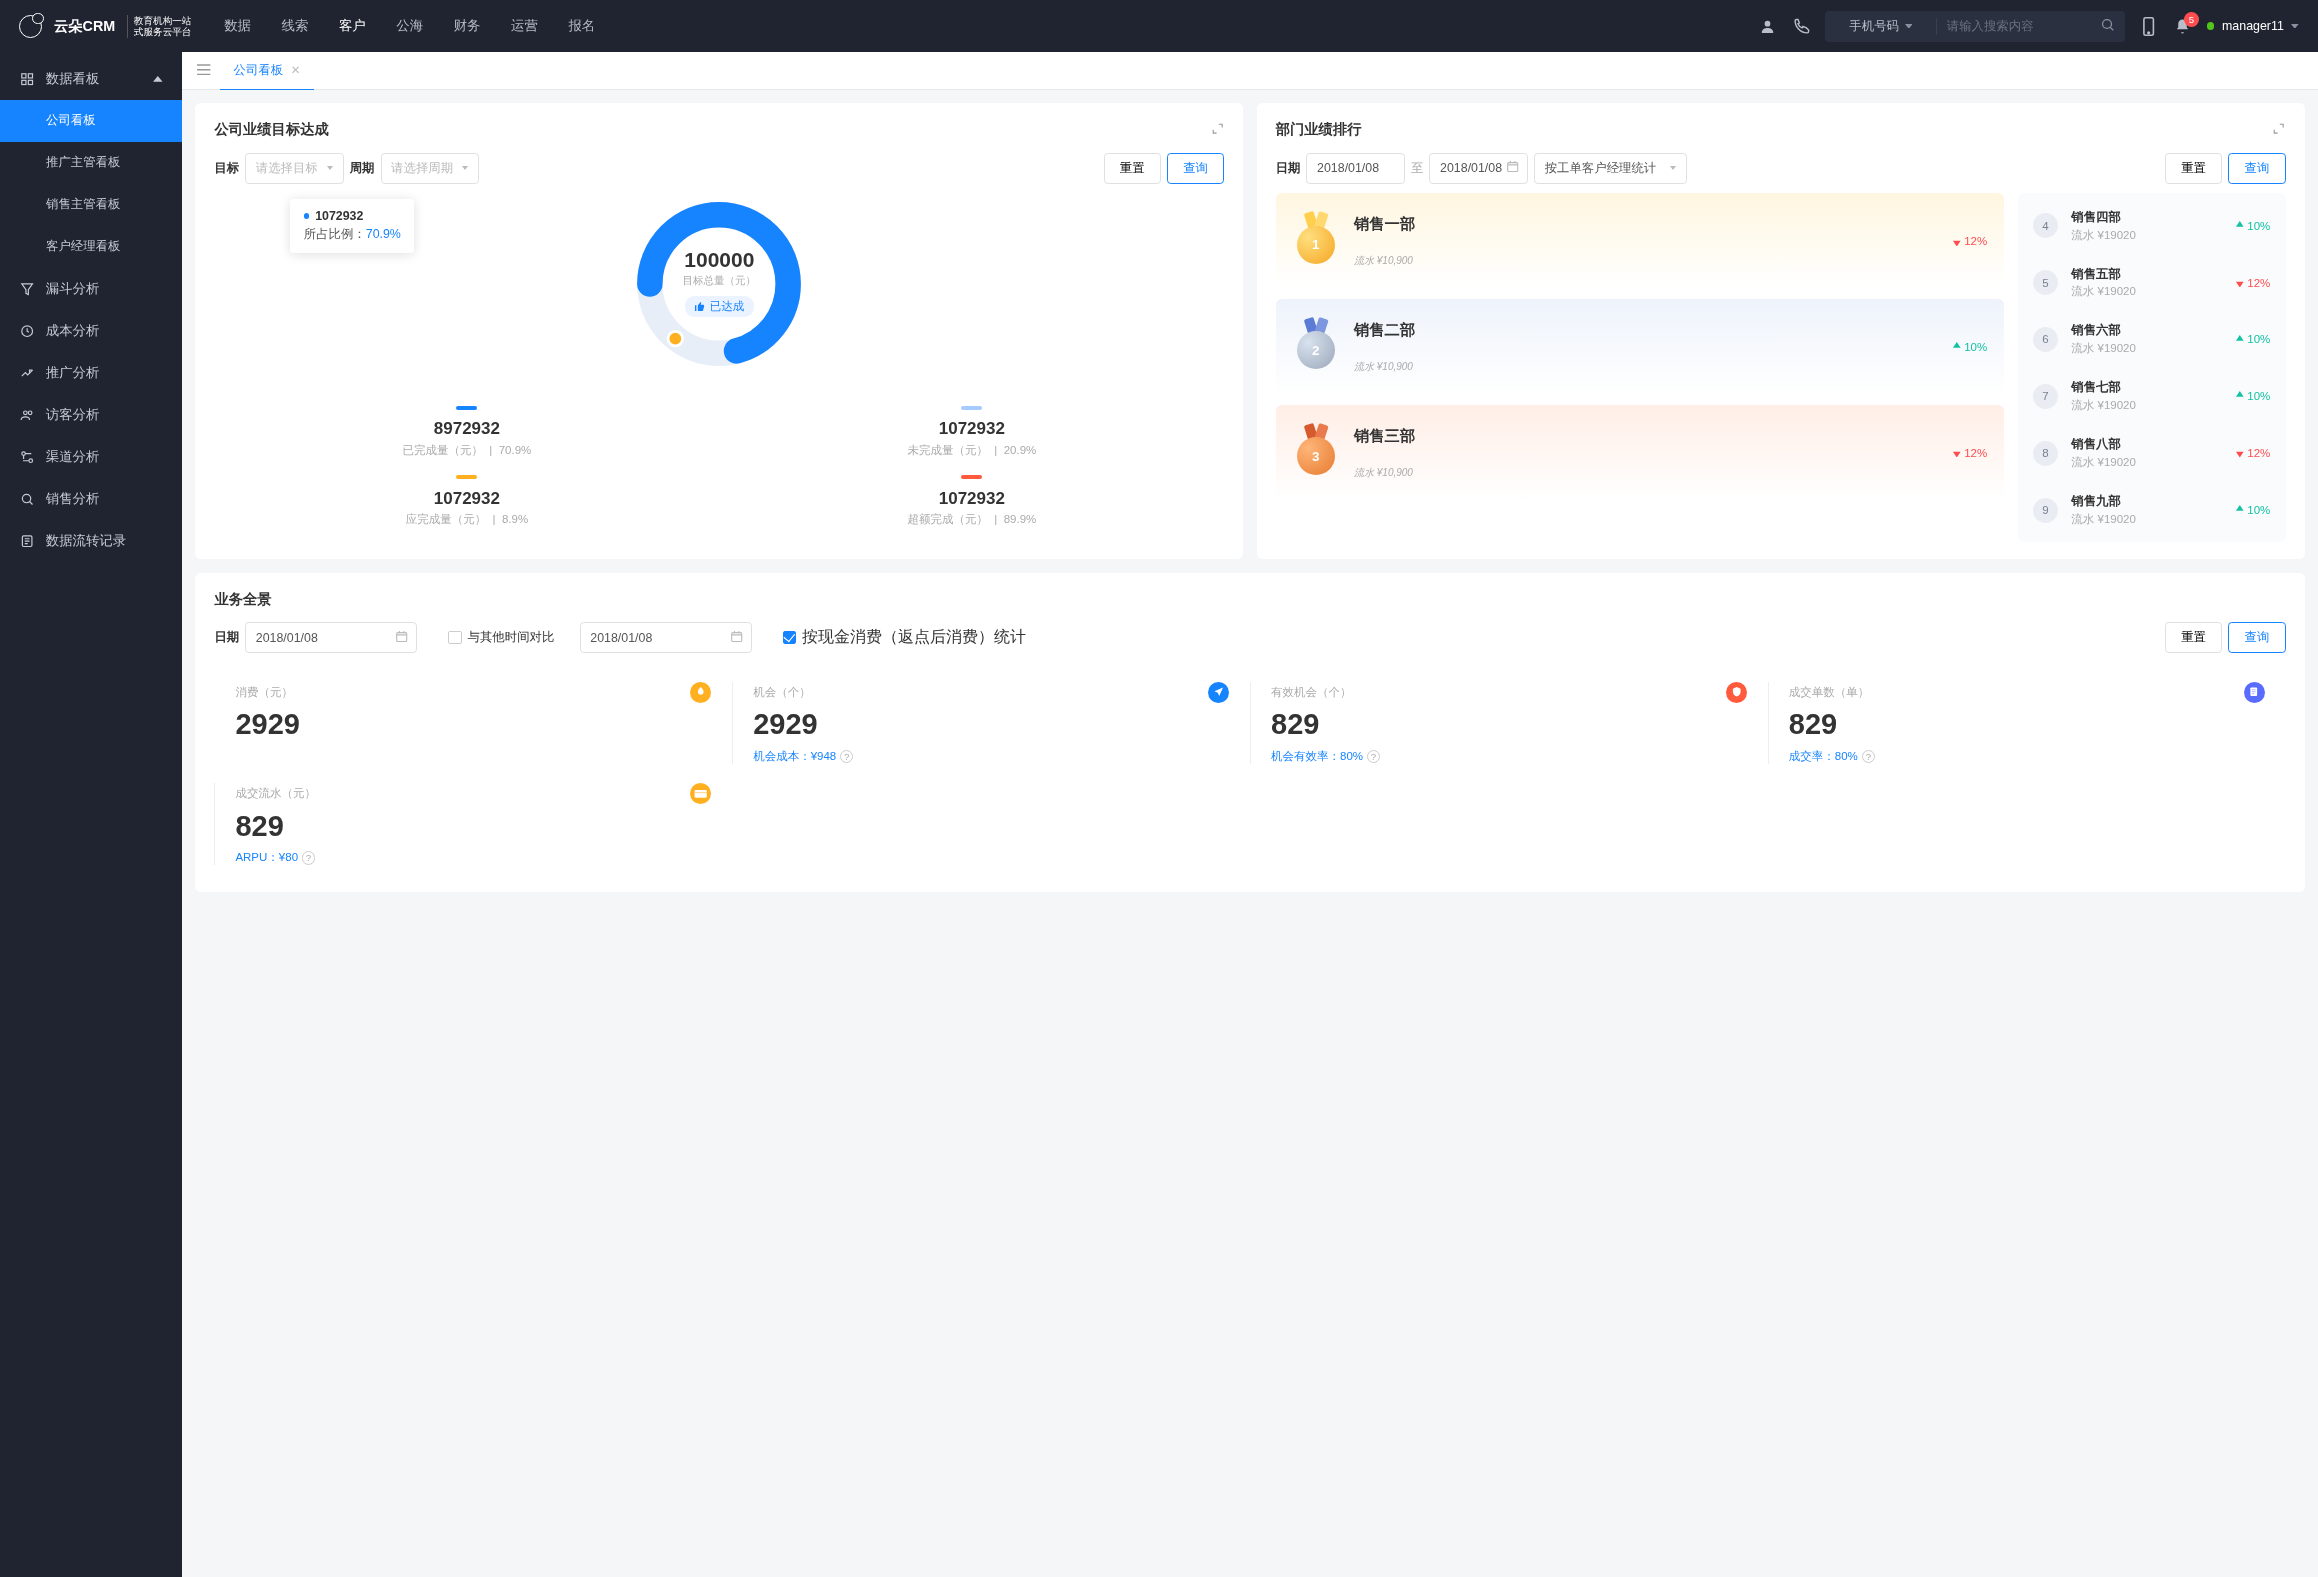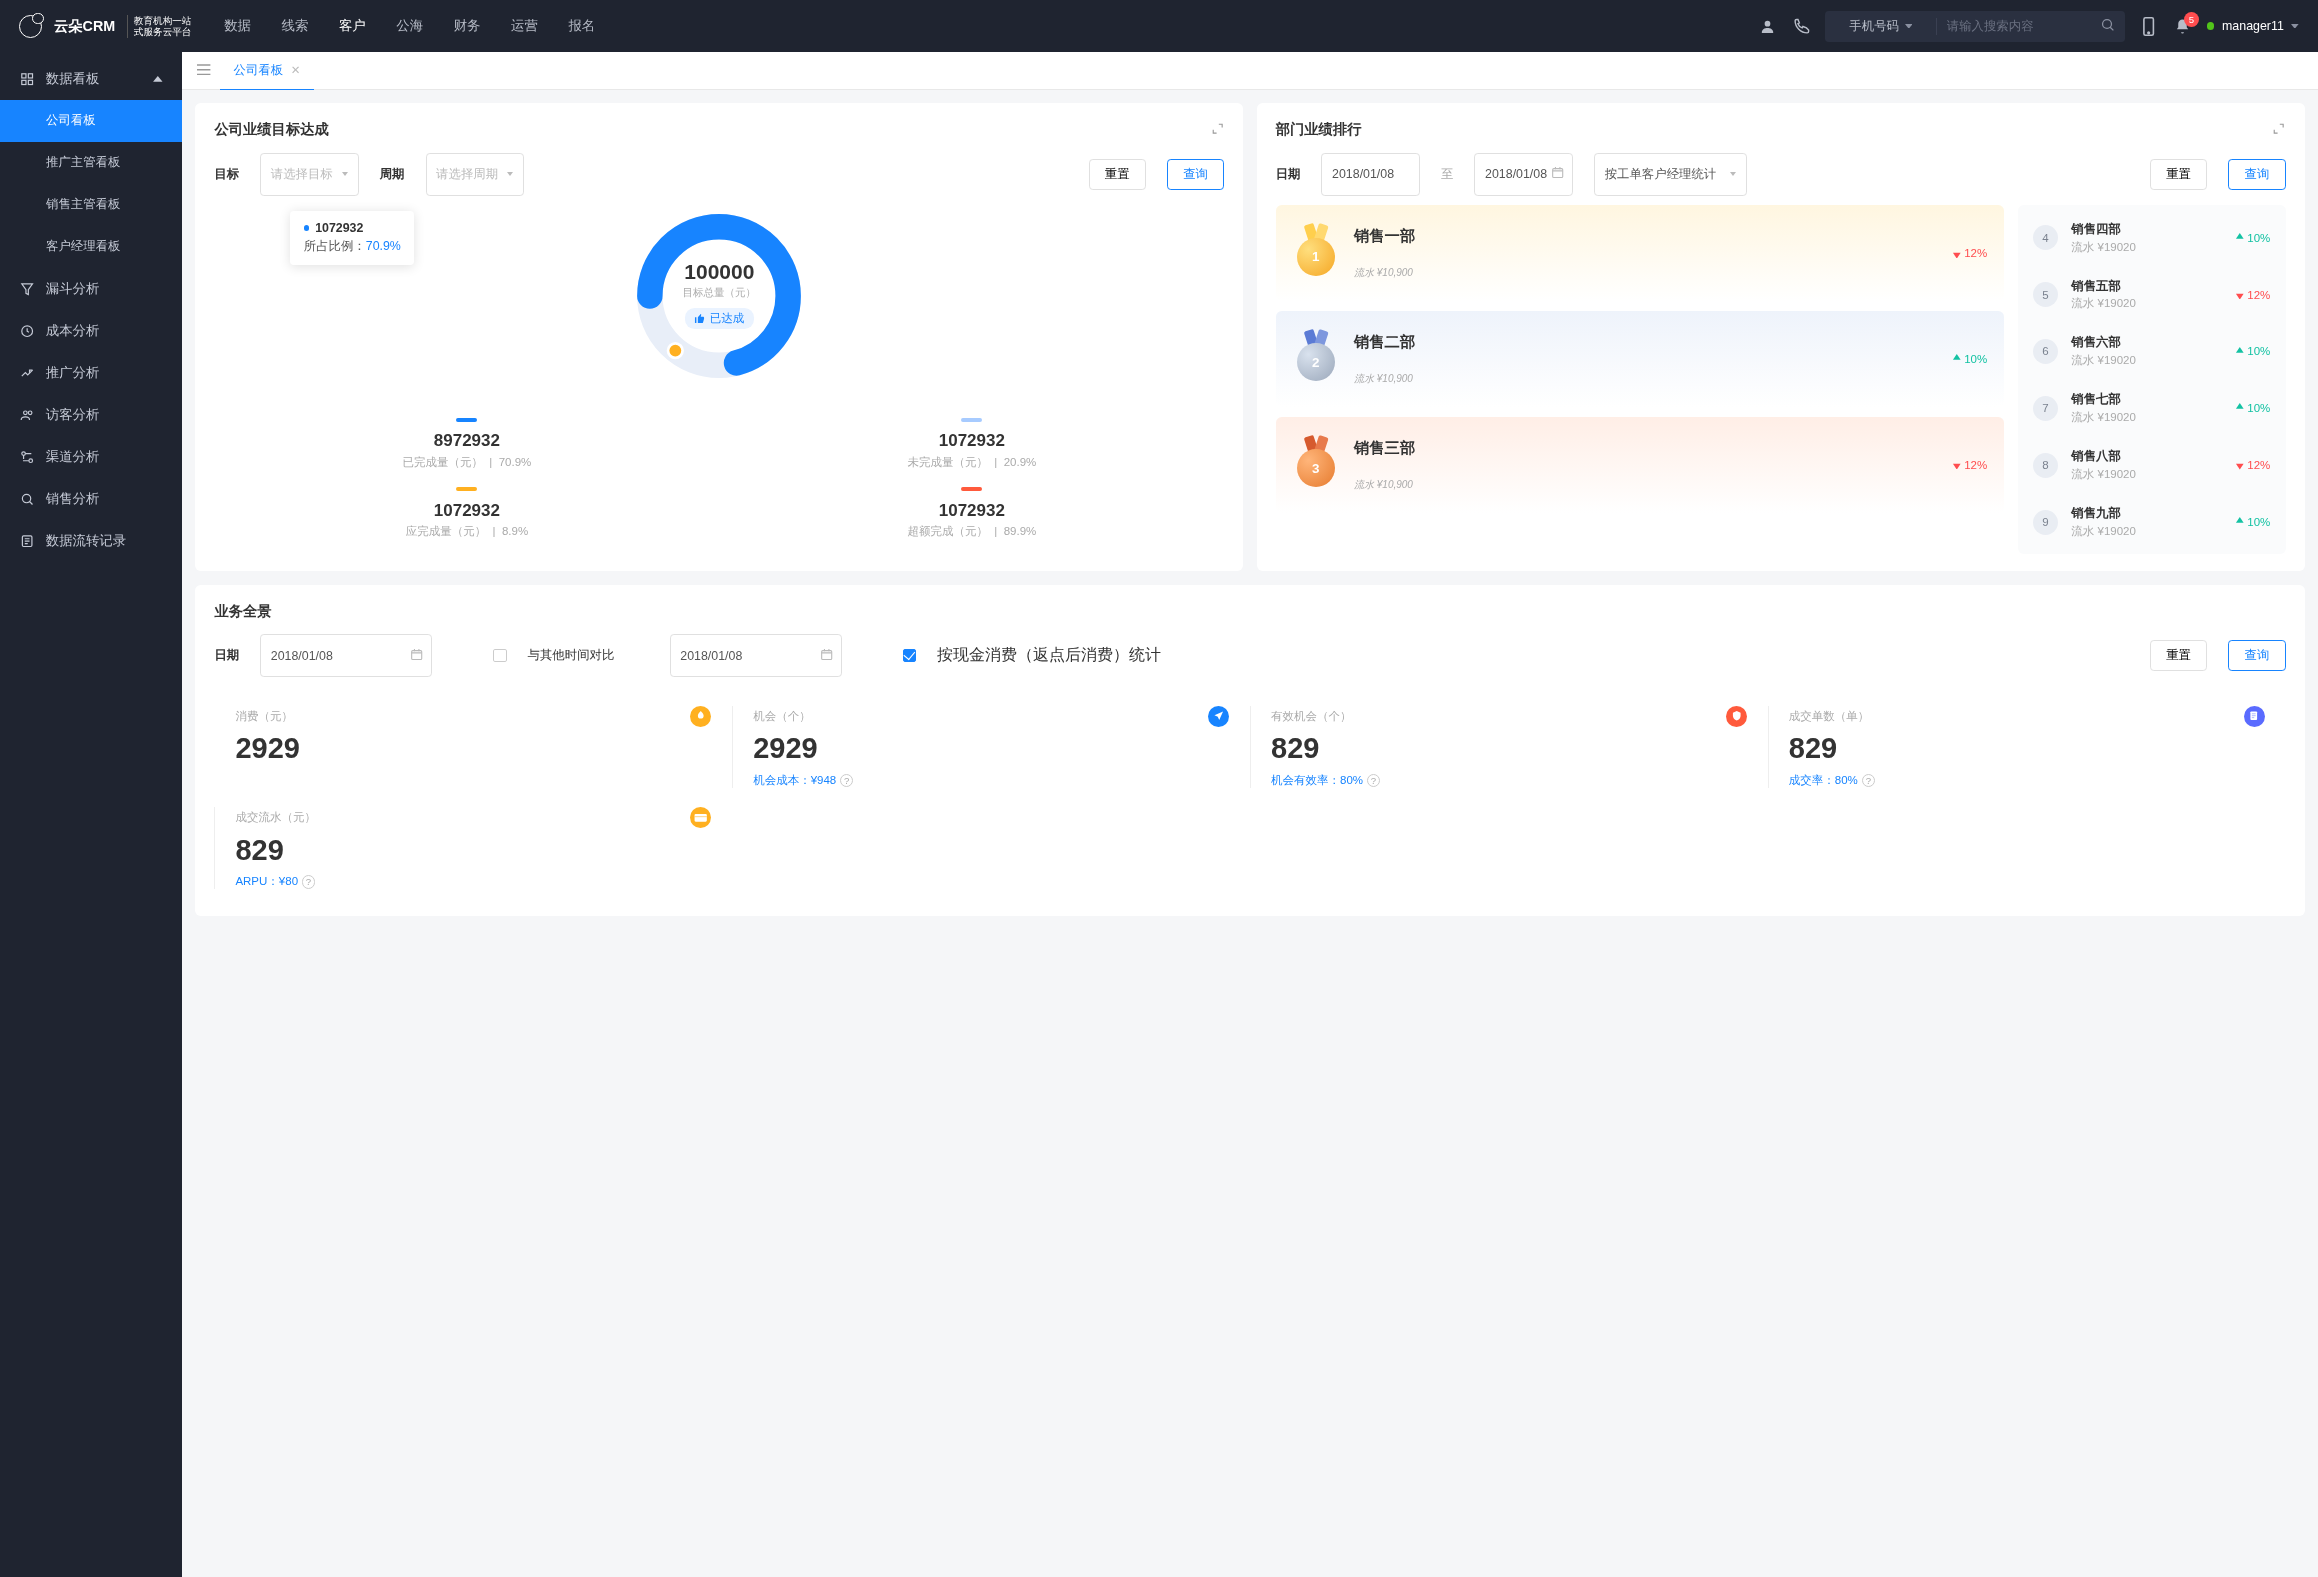--- a/index.html
+++ b/index.html
@@ -43,23 +43,23 @@
 .tab { display: flex; align-items: center; gap: 7.6px; padding: 0 13.4px; height: 38px; border-bottom: 1.9px solid transparent; cursor: pointer; font-size: 12.4px; }
 .tab.active { color: #1784ff; border-bottom-color: #1784ff; }
 .tab-close { color: #bbb; cursor: pointer; font-size: 11.5px; }
 
 .content { padding: 13.4px; display: grid; gap: 13.4px; }
 .row { display: grid; grid-template-columns: 1fr 1fr; gap: 13.4px; }
 .panel { background: #fff; border-radius: 5.7px; padding: 17px 19px; position: relative; }
 .panel-hd { display: flex; align-items: center; justify-content: space-between; font-size: 14.3px; font-weight: 600; margin-bottom: 13.4px; }
 .expand-icn { color: #999; cursor: pointer; }
 
-.filter-row { display: flex; align-items: center; gap: 21px; flex-wrap: wrap; margin-bottom: 9.6px; }
+.filter-row { display: flex; align-items: center; gap: 6px; flex-wrap: wrap; margin-bottom: 9.6px; }
 .lbl { font-size: 12.4px; font-weight: 600; }
-.sel { height: 43px; border: 1px solid #e0e0e0; border-radius: 3.8px; padding: 0 25px 0 9.6px; font-size: 12.4px; color: #bbb; background: #fff; display: inline-flex; align-items: center; position: relative; cursor: pointer; min-width: 96px; }
+.sel { height: 31px; border: 1px solid #e0e0e0; border-radius: 3.8px; padding: 0 25px 0 9.6px; font-size: 12.4px; color: #bbb; background: #fff; display: inline-flex; align-items: center; position: relative; cursor: pointer; min-width: 96px; }
 .sel::after { content: ""; position: absolute; right: 9.6px; top: 50%; width: 0; height: 0; border-left: 3.8px solid transparent; border-right: 3.8px solid transparent; border-top: 4.8px solid #bbb; transform: translateY(-50%); }
 .sel.has-val { color: #555; }
 .sel.date::after { content: none; }
 .sel .cal-icn { position: absolute; right: 7.6px; top: 50%; transform: translateY(-50%); color: #bbb; }
 .btn { height: 31px; padding: 0 15.3px; border: 1px solid #e0e0e0; background: #fff; border-radius: 3.8px; cursor: pointer; font-size: 12.4px; }
 .btn.primary { border-color: #1784ff; color: #1784ff; }
 .spacer { flex: 1; }
 
 
 .donut-area { position: relative; display: flex; flex-direction: column; align-items: center; }

